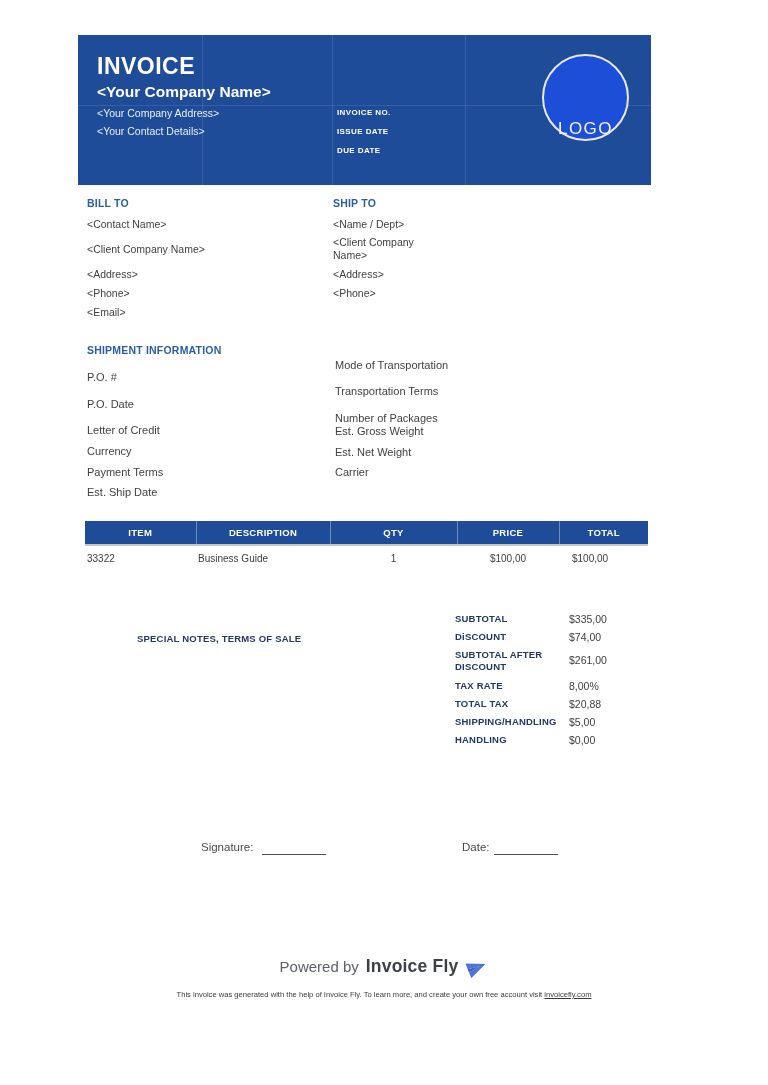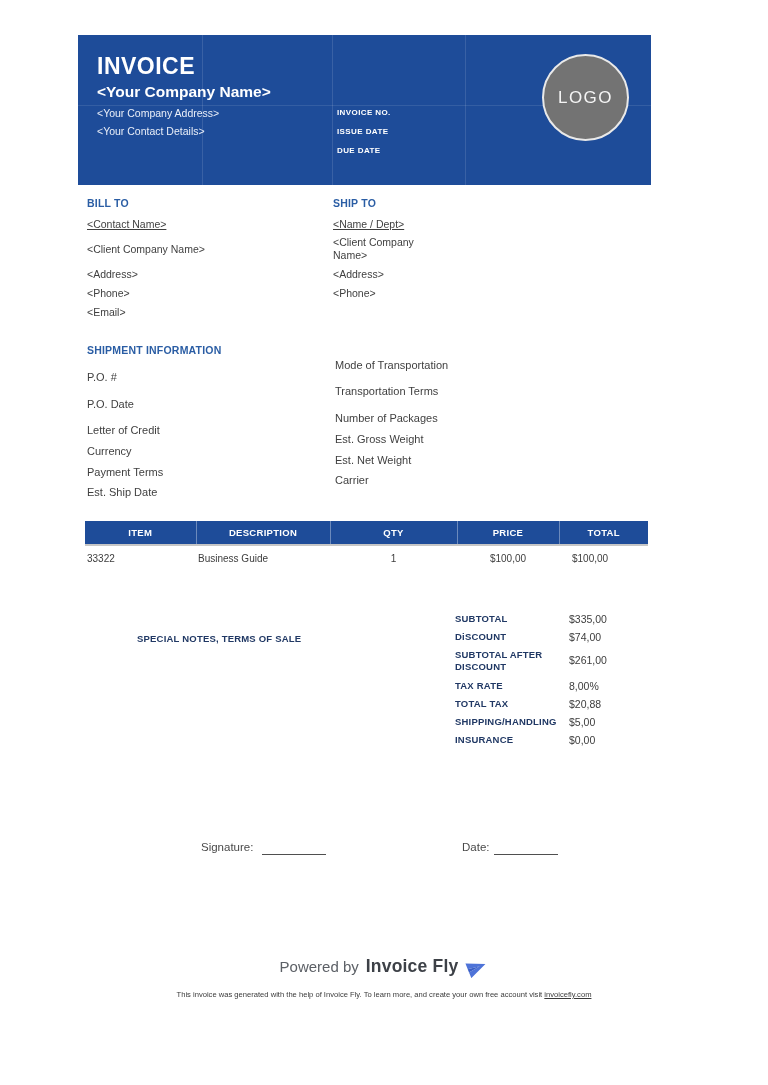--- a/index.html
+++ b/index.html
@@ -11,47 +11,47 @@
   .header { position:absolute; left:78px; top:35px; width:573px; height:150px; background:#1e4c99; }
   .header .vline { position:absolute; top:0; width:1px; height:100%; background:rgba(255,255,255,0.12); }
   .header .hline { position:absolute; left:0; top:70px; width:100%; height:1px; background:rgba(255,255,255,0.10); }
   .h-title   { position:absolute; left:19px; top:18px; color:#fff; font-size:23px; font-weight:bold; letter-spacing:.5px; }
   .h-company { position:absolute; left:19px; top:48px; color:#fff; font-size:15.5px; font-weight:bold; }
   .h-address { position:absolute; left:19px; top:72px; color:#e9eef8; font-size:10.5px; }
   .h-contact { position:absolute; left:19px; top:90px; color:#e9eef8; font-size:10.5px; }
   .h-meta { position:absolute; left:259px; top:73px; }
   .h-meta div { color:#fff; font-size:8px; font-weight:bold; letter-spacing:.4px; margin-bottom:10px; }
   .logo { position:absolute; left:464px; top:19px; width:87px; height:87px; border-radius:50%;
-          background:#737373; border:2px solid #e9e9e9; display:flex; align-items:center; justify-content:center; }
+          background:#1d4ed8; border:2px solid #e9e9e9; display:flex; align-items:flex-end; justify-content:center; }
   .logo span { color:#f5f5f5; font-size:17px; letter-spacing:1.5px; }
 
   
   .section-heading { color:#2a5da4; font-size:10.5px; font-weight:bold; letter-spacing:.2px; }
   .addr { position:absolute; font-size:10.5px; color:#3f3f3f; line-height:13px; }
   .bill-block { left:87px; top:197px; }
   .ship-block { left:333px; top:197px; }
-  .addr .l1 { margin-top:8px;text-decoration:underline; }
+  .addr .l1 { margin-top:8px; }
   .bill-block .l2 { margin-top:12px; }
   .bill-block .l3 { margin-top:12px; }
   .bill-block .l4 { margin-top:6px; }
   .bill-block .l5 { margin-top:6px; }
   .ship-block .l2 { margin-top:5px; width:100px; }
   .ship-block .l3 { margin-top:6px; }
   .ship-block .l4 { margin-top:6px; }
 
   
   .shipment-heading { position:absolute; left:87px; top:344px; }
   .ship-col { position:absolute; font-size:11px; color:#3f3f3f; line-height:13px; }
   .ship-col-left  { left:87px;  top:371px; }
   .ship-col-right { left:335px; top:359px; width:130px; }
   .ship-col-left  .r2 { margin-top:14px; } .ship-col-left .r3 { margin-top:13px; }
   .ship-col-left  .r4 { margin-top:8px; }  .ship-col-left .r5 { margin-top:8px; }
   .ship-col-left  .r6 { margin-top:7px; }
   .ship-col-right .r2 { margin-top:13px; } .ship-col-right .r3 { margin-top:14px; }
-  .ship-col-right .r4 { margin-top:8px; }  .ship-col-right .r5 { margin-top:8px; }
+  .ship-col-right .r4 { }  .ship-col-right .r5 { margin-top:8px; }
   .ship-col-right .r6 { margin-top:7px; }
 
   
   .items { position:absolute; left:85px; top:521px; width:563px; border-collapse:collapse; table-layout:fixed; }
   .items th { background:#1e4c99; color:#fff; font-size:9.5px; font-weight:bold; letter-spacing:.3px;
               height:24px; text-align:center; border-bottom:2px solid #c6c6c6; }
   .items th + th { border-left:1px solid rgba(255,255,255,0.35); }
   .items col.c-item { width:111px; } .items col.c-desc { width:134px; } .items col.c-qty { width:127px; }
   .items col.c-price { width:102px; } .items col.c-total { width:89px; }
   .items td { font-size:10px; color:#3d3d3d; height:18px; padding-top:2px; }
@@ -201,21 +201,21 @@
     </div>
     <div class="t-row">
       <div class="t-label">TOTAL TAX</div>
       <div class="t-value">$20,88</div>
     </div>
     <div class="t-row">
       <div class="t-label">SHIPPING/HANDLING</div>
       <div class="t-value">$5,00</div>
     </div>
     <div class="t-row">
-      <div class="t-label">INSURANCE</div>
+      <div class="t-label">HANDLING</div>
       <div class="t-value">$0,00</div>
     </div>
   </div>
 
   <div class="sig-area">
     <span class="sig-label">Signature:</span>
     <span class="sig-line1"></span>
     <span class="date-label">Date:</span>
     <span class="sig-line2"></span>
   </div>

